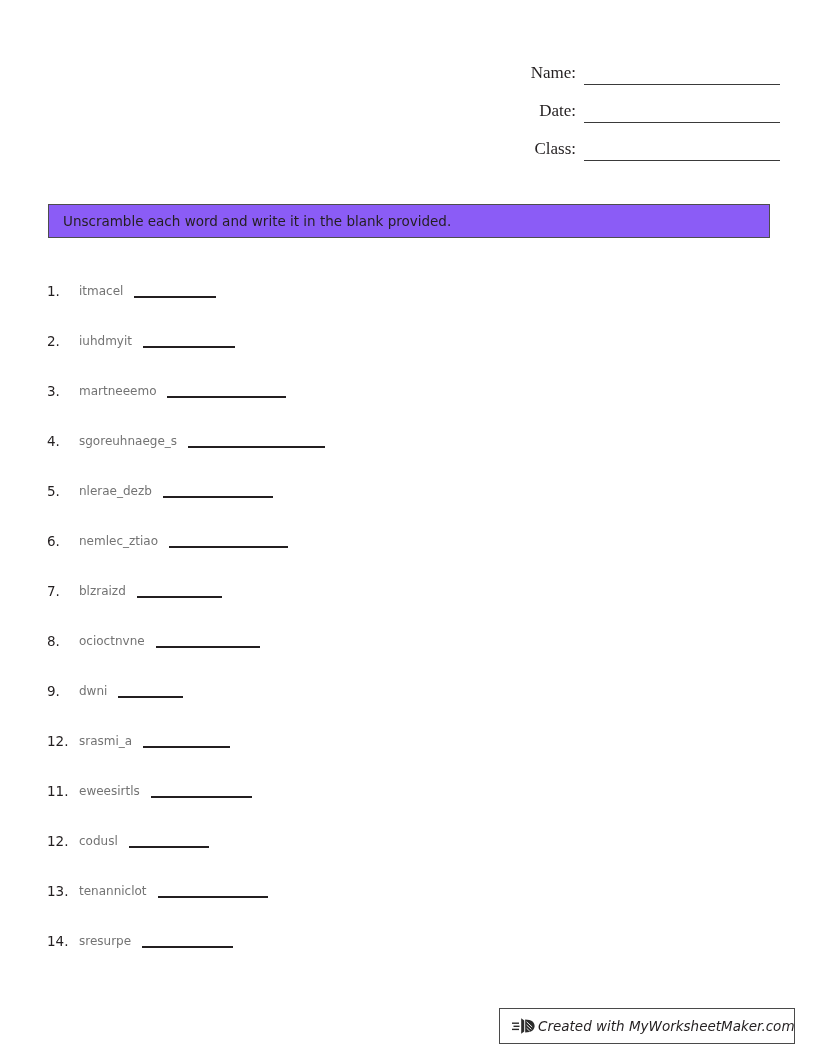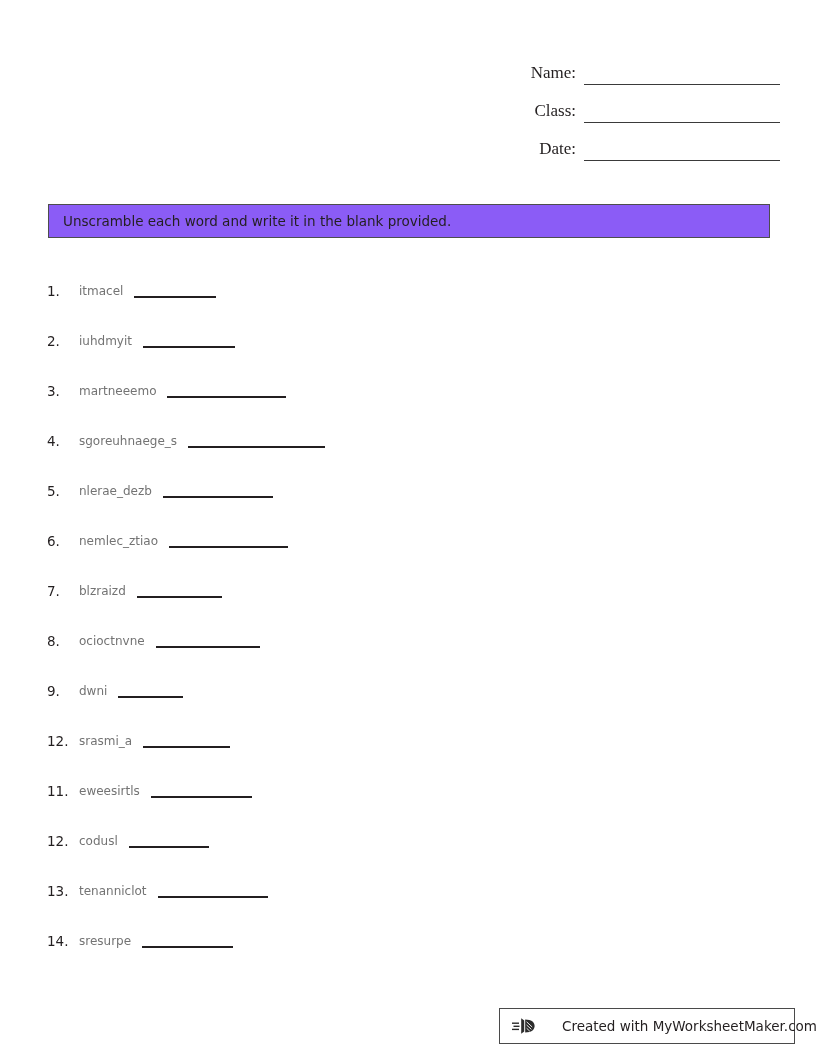--- a/index.html
+++ b/index.html
@@ -127,46 +127,47 @@
     box-sizing: border-box;
   }
   #footer-logo {
     width: 26px;
     height: 22px;
     margin-left: 12px;
     flex: 0 0 26px;
     position: relative;
   }
   #footer-text {
-    margin-left: 24px;
+    margin-left: 0;
     font-size: 13.5px;
     color: #231f20;
     white-space: nowrap;
+    font-style: italic;
   }
 </style>
 </head>
 <body>
 
 <div id="worksheet-header">
 
 
   <div id="student-fields">
 
     <div class="field-row">
       <div class="field-label">Name:</div>
       <div class="field-line"></div>
     </div>
 
     <div class="field-row">
+      <div class="field-label">Date:</div>
+      <div class="field-line"></div>
+    </div>
+
+    <div class="field-row">
       <div class="field-label">Class:</div>
-      <div class="field-line"></div>
-    </div>
-
-    <div class="field-row">
-      <div class="field-label">Date:</div>
       <div class="field-line"></div>
     </div>
 
   </div>
 </div>
 
 <div id="instruction-box">
   <div id="instruction-text">Unscramble each word and write it in the blank provided.</div>
 </div>
 

